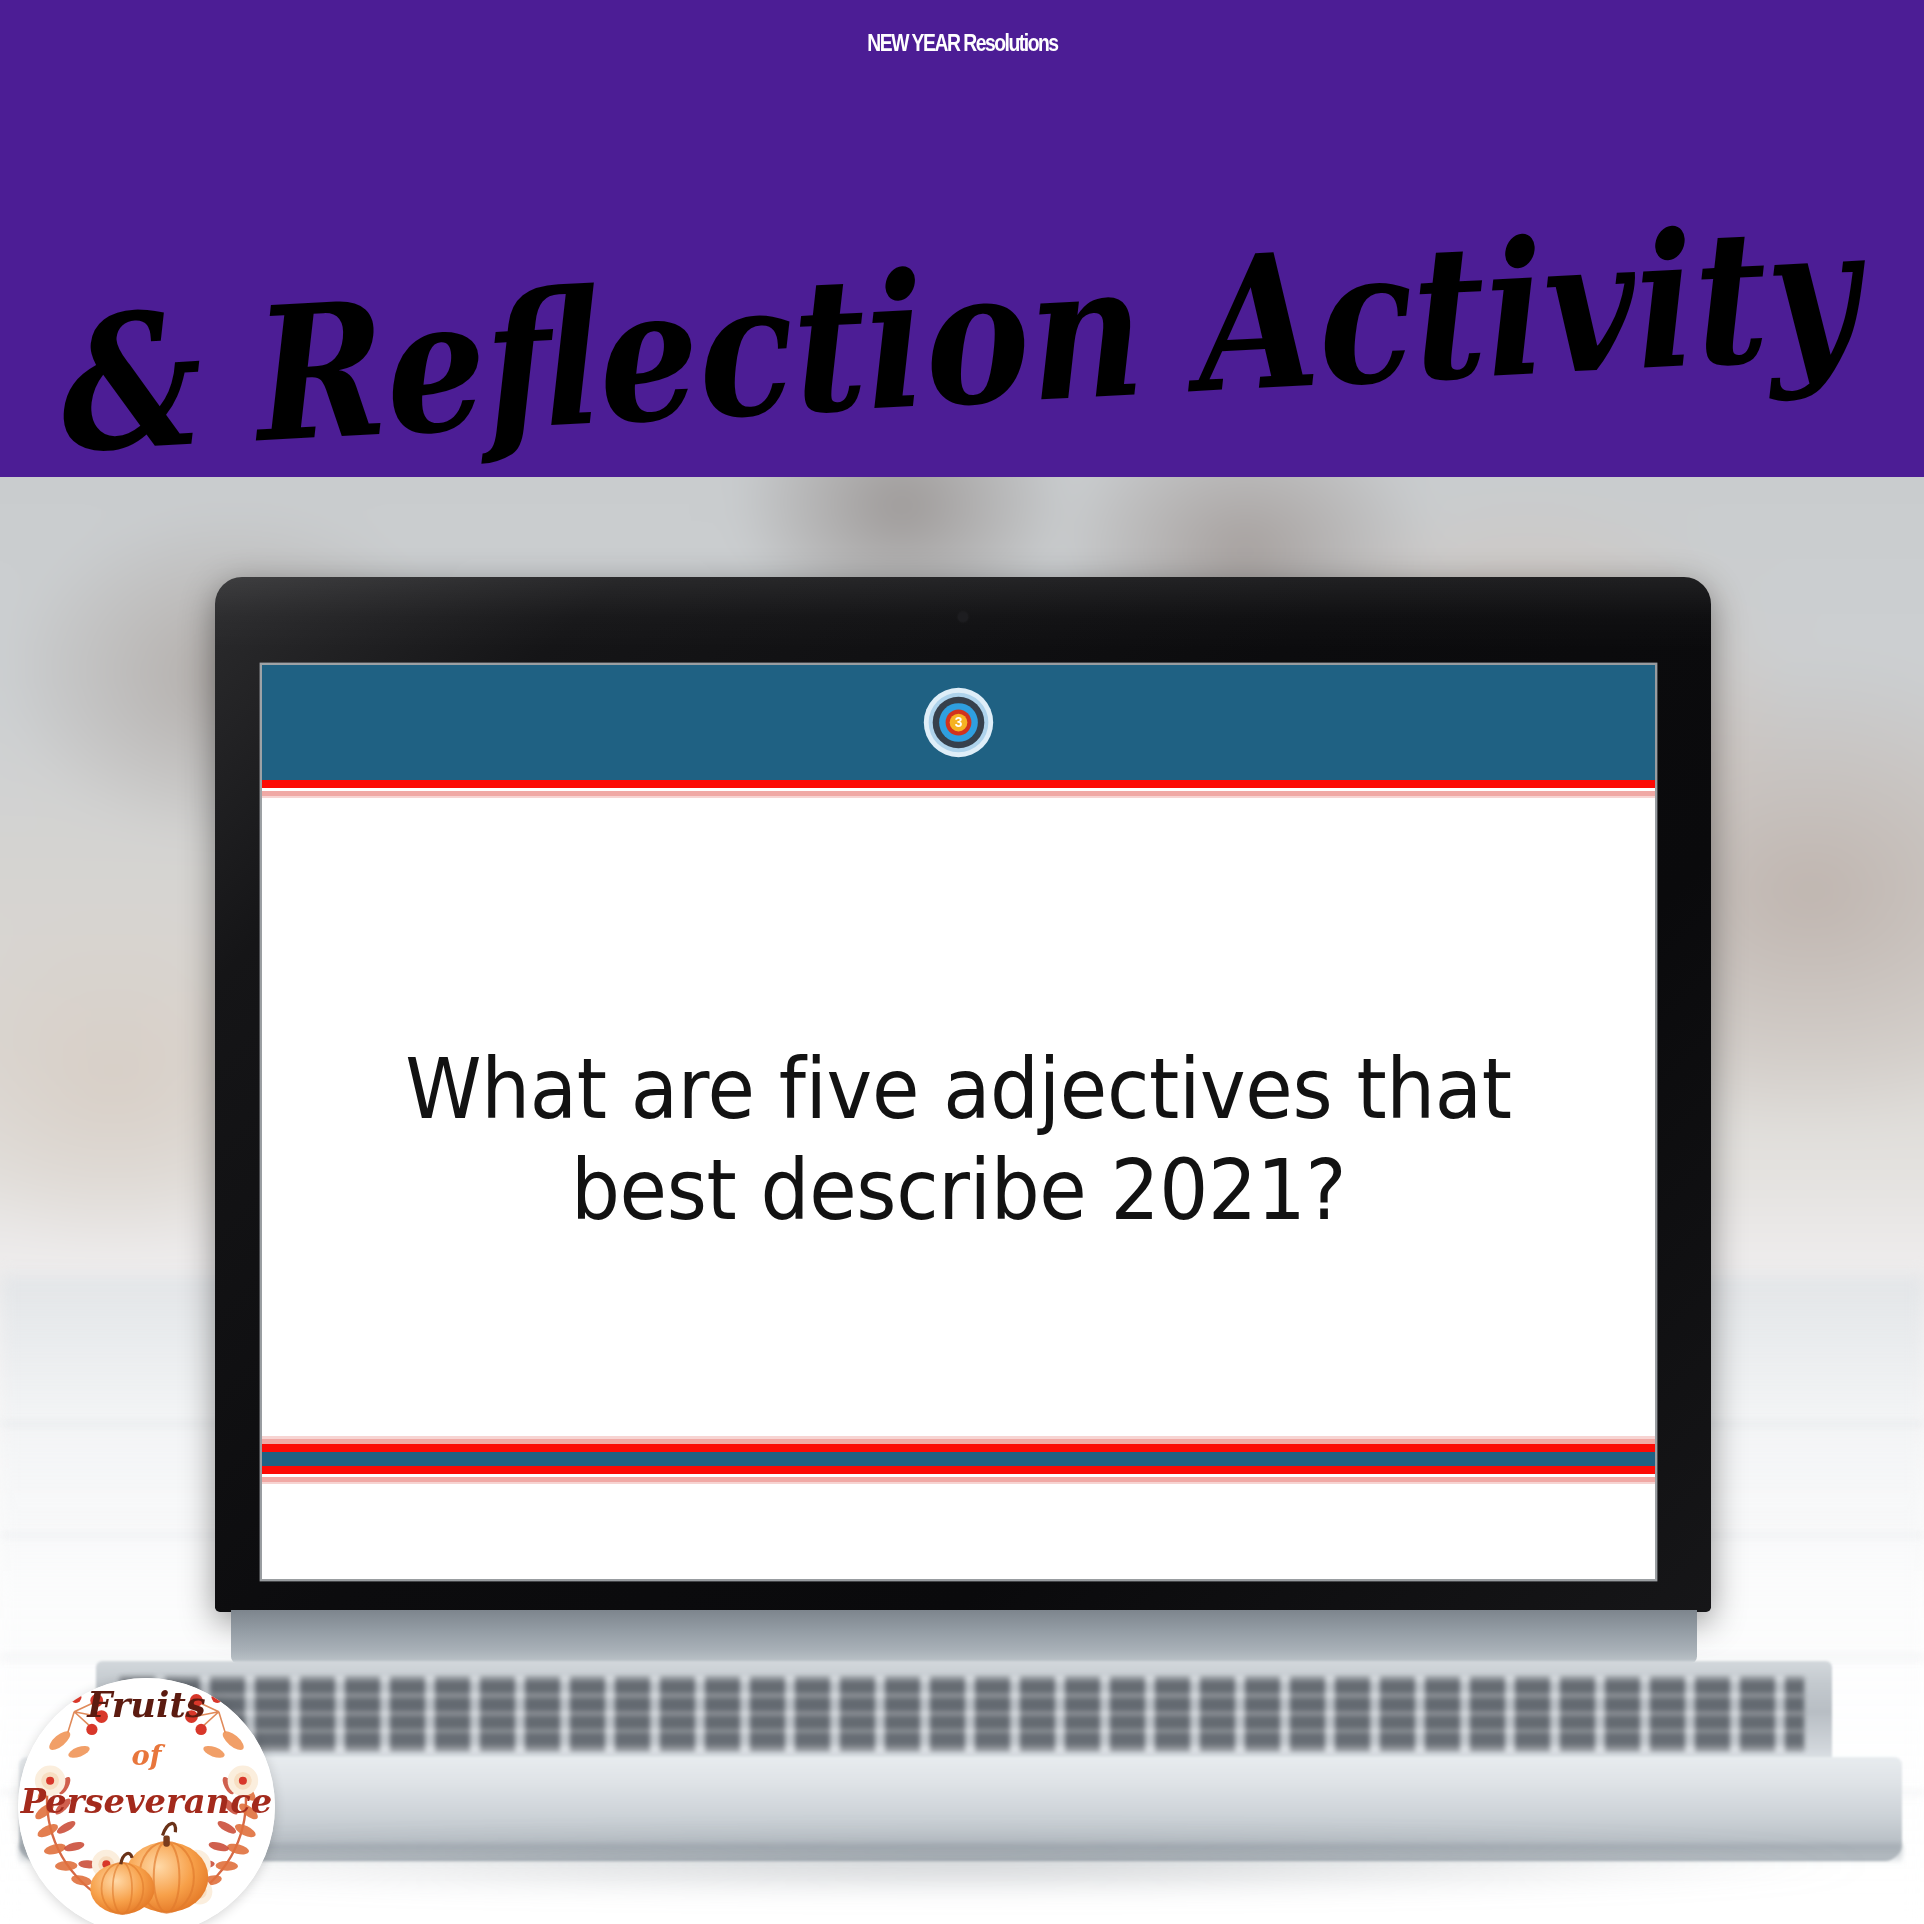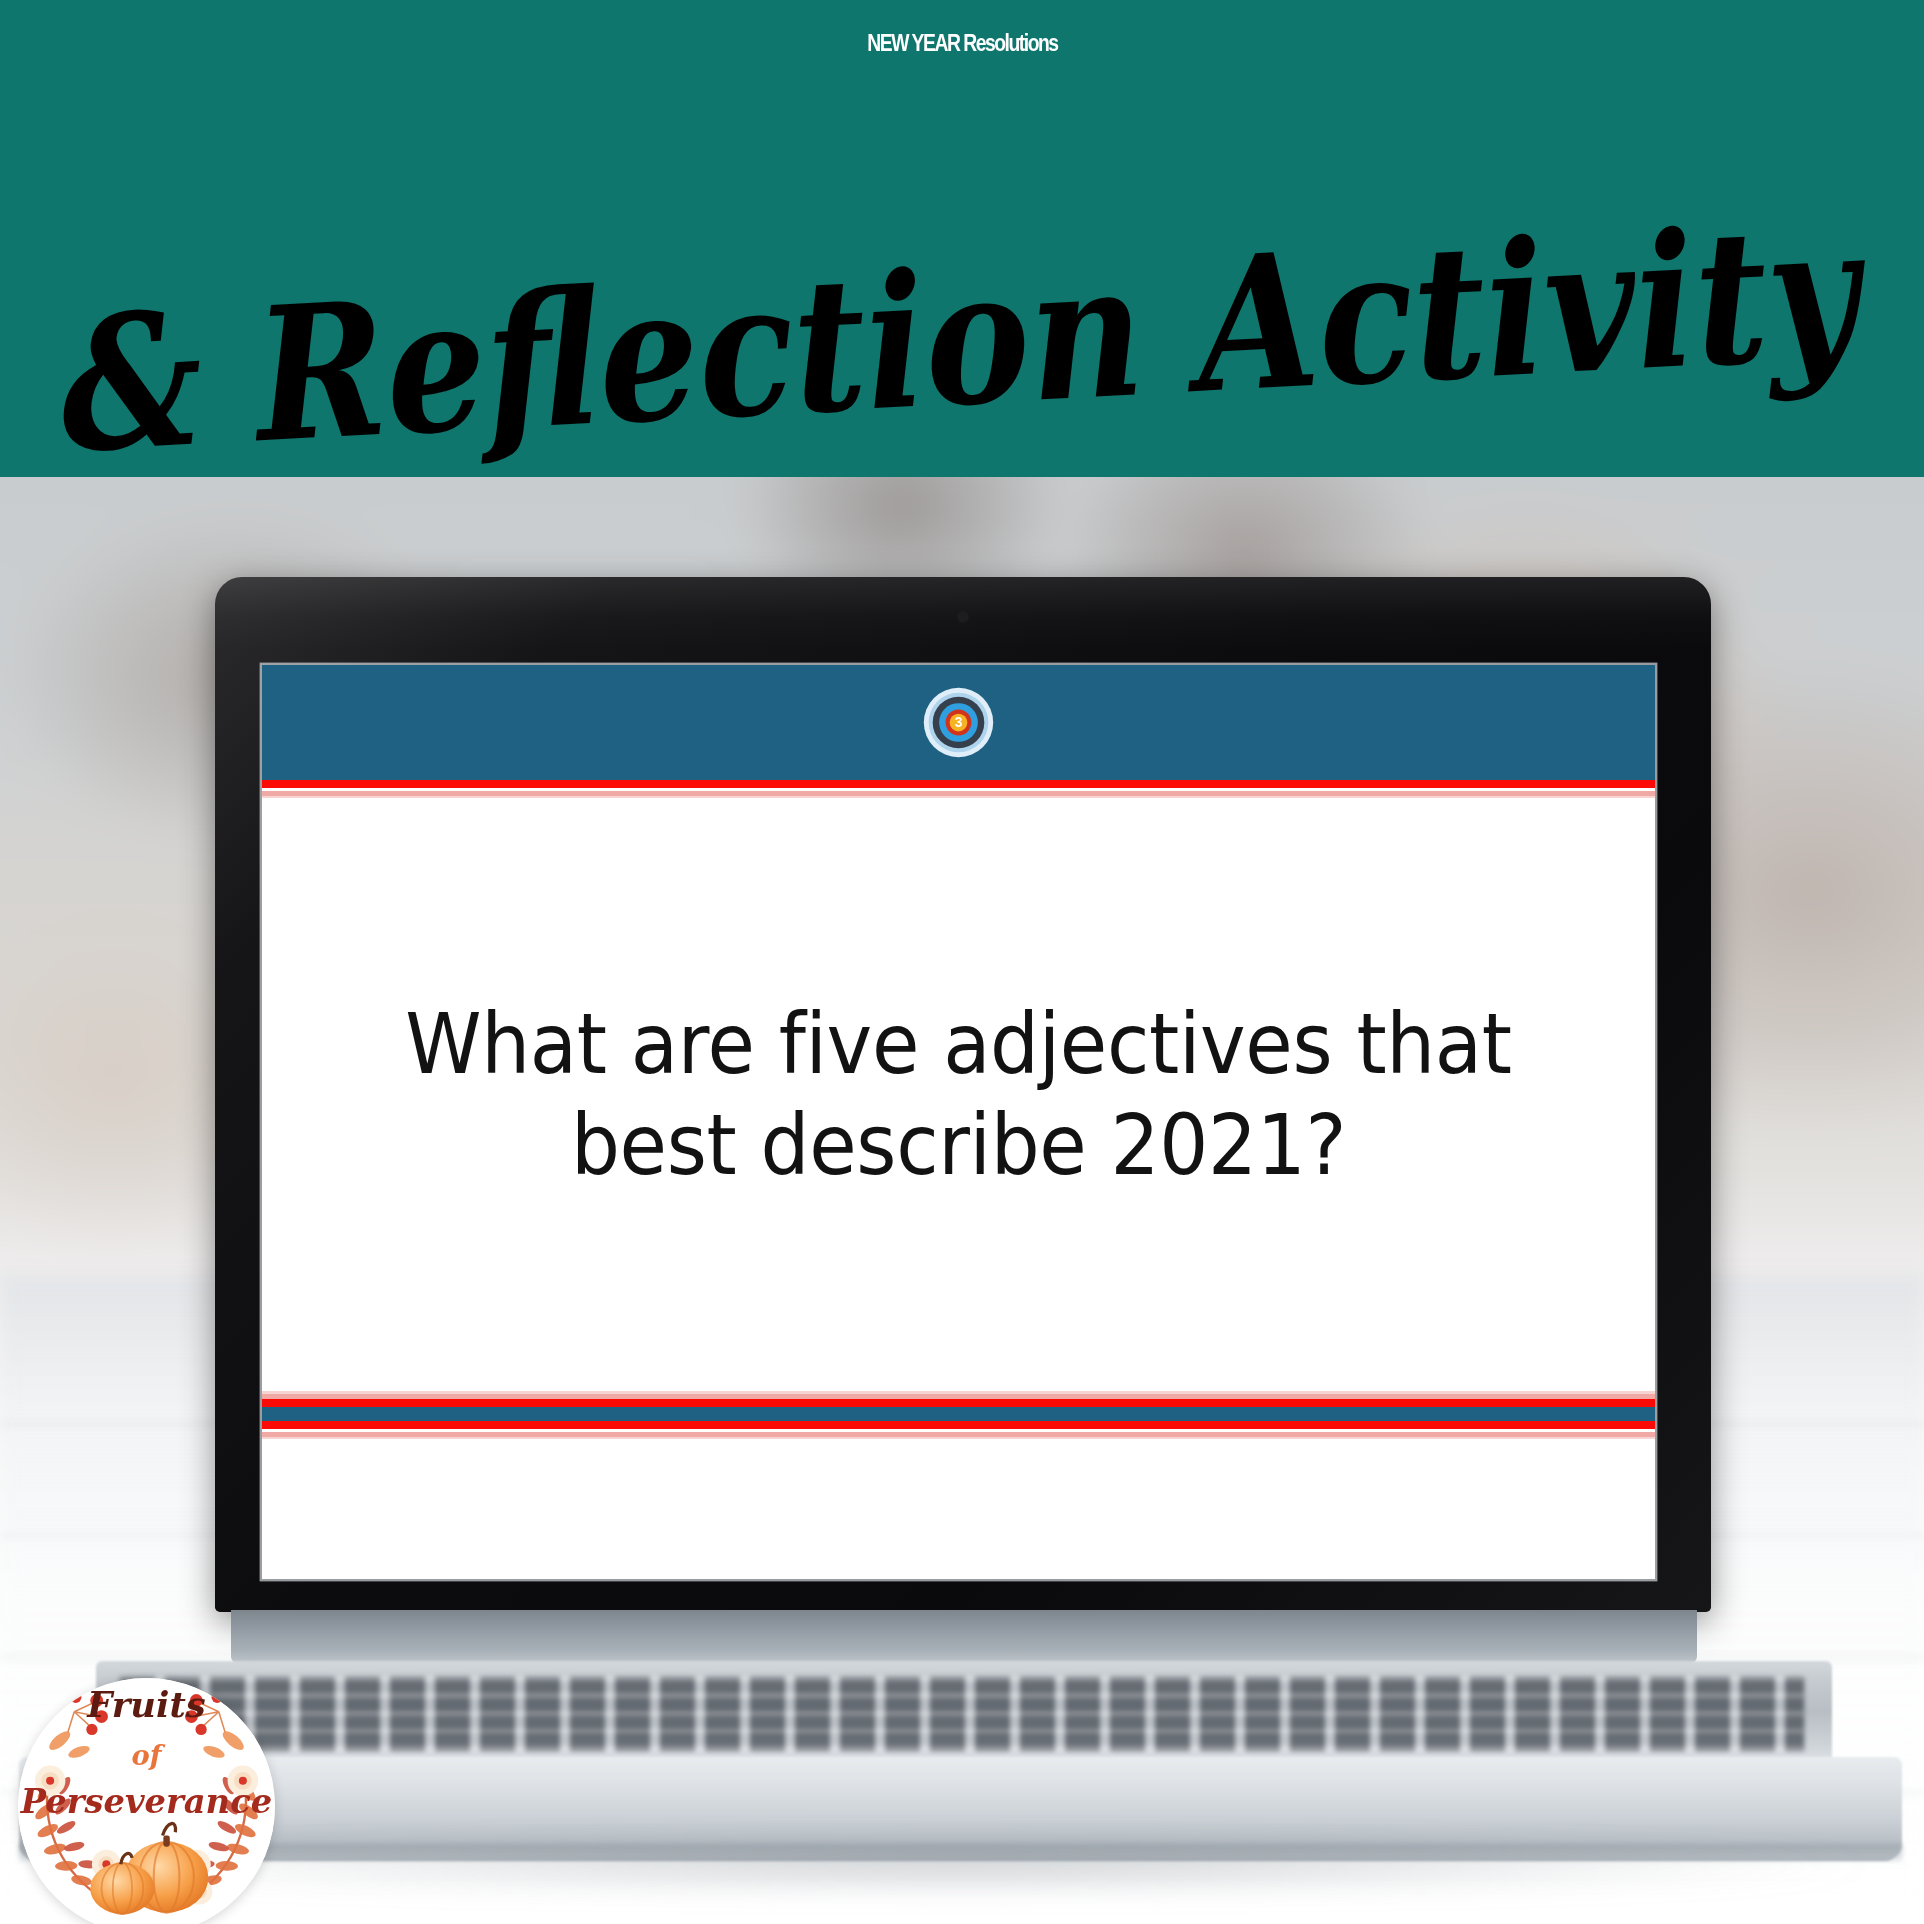--- a/index.html
+++ b/index.html
@@ -64,21 +64,21 @@
     filter: blur(4px);
   }
 
   
   .header-banner {
     position: absolute;
     left: 0;
     top: 0;
     width: 1925px;
     height: 477px;
-    background: #0f766e;
+    background: #4c1d95;
     z-index: 30;
     overflow: visible;
     text-decoration: underline;
   }
   .title-main {
     position: absolute;
     left: 0;
     top: 30.5px;
     width: 1925px;
     text-align: center;
@@ -178,20 +178,21 @@
   .question-panel {
     position: relative;
     width: 100%;
     height: 593px;
     background: #ffffff;
     display: flex;
     align-items: center;
     justify-content: flex-start;
     padding: 0 37px;
     box-sizing: border-box;
+    margin-top: 45px;
   }
   .question-text {
     font-family: "DejaVu Sans", sans-serif;
     font-weight: 400;
     font-size: 83px;
     line-height: 1.22;
     color: #121212;
     text-align: center;
     letter-spacing: -0.4px;
     transform: scaleX(0.93);

